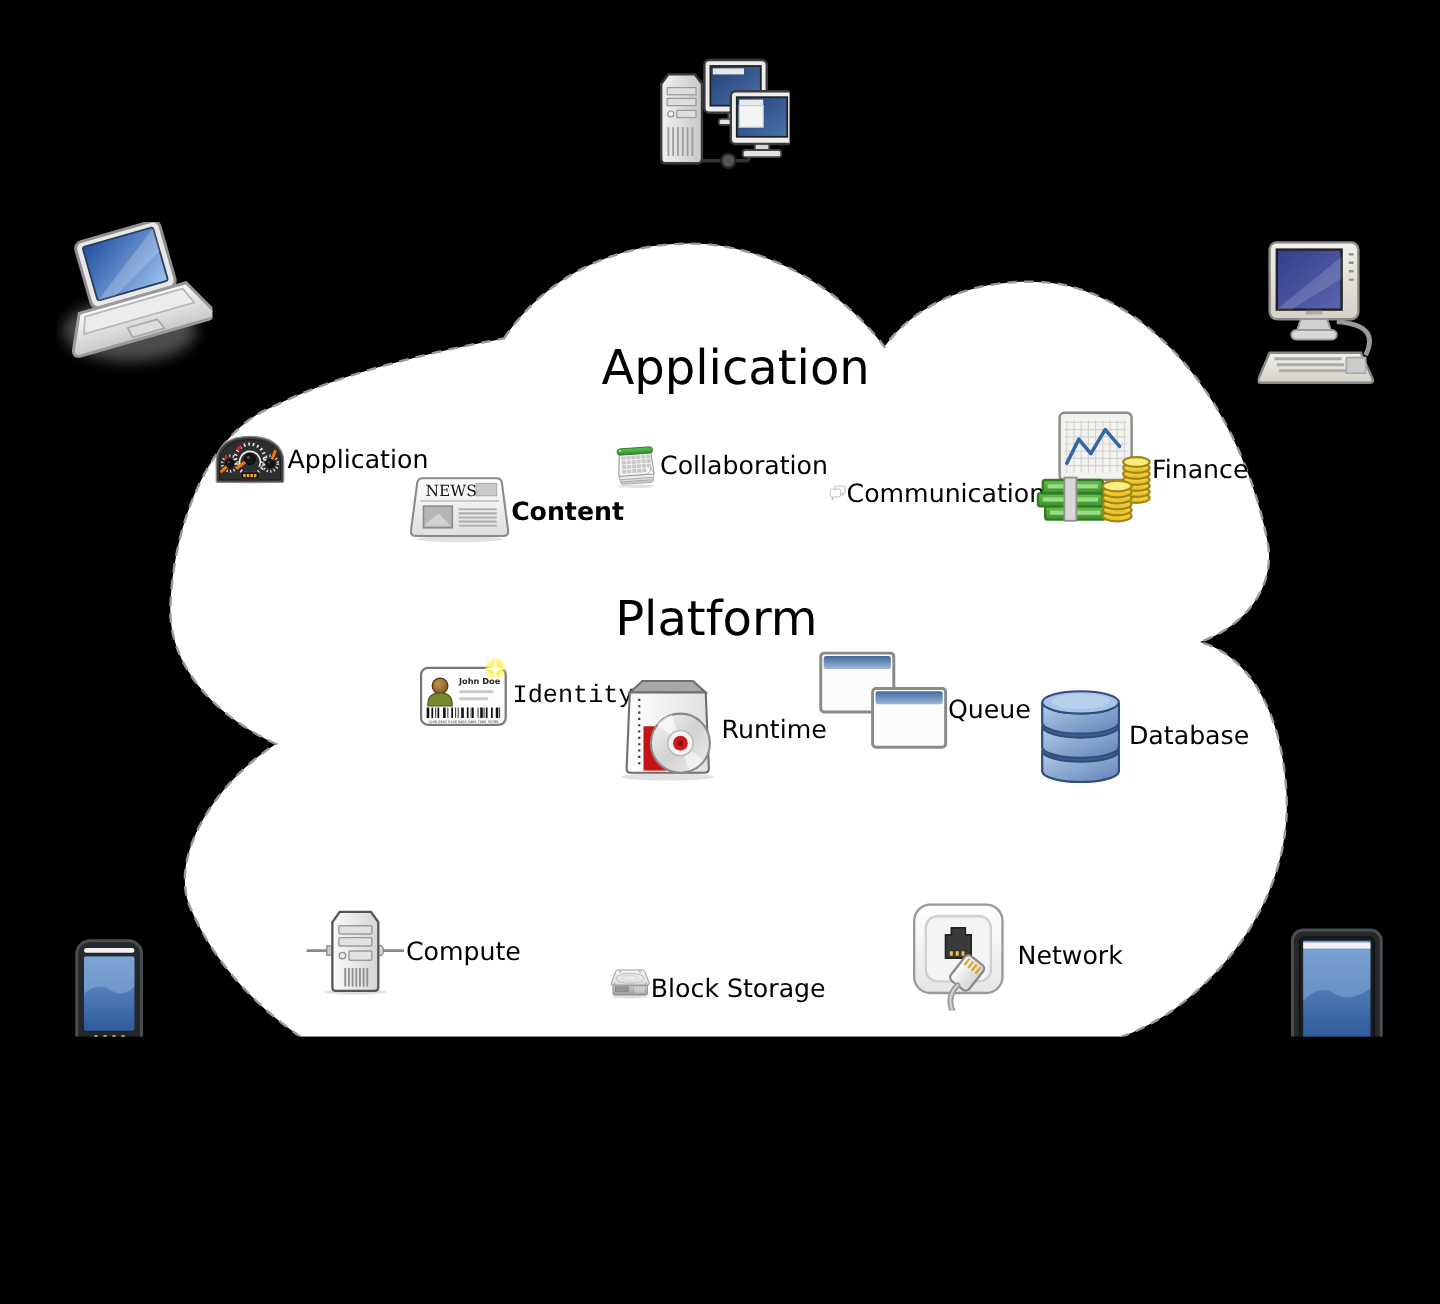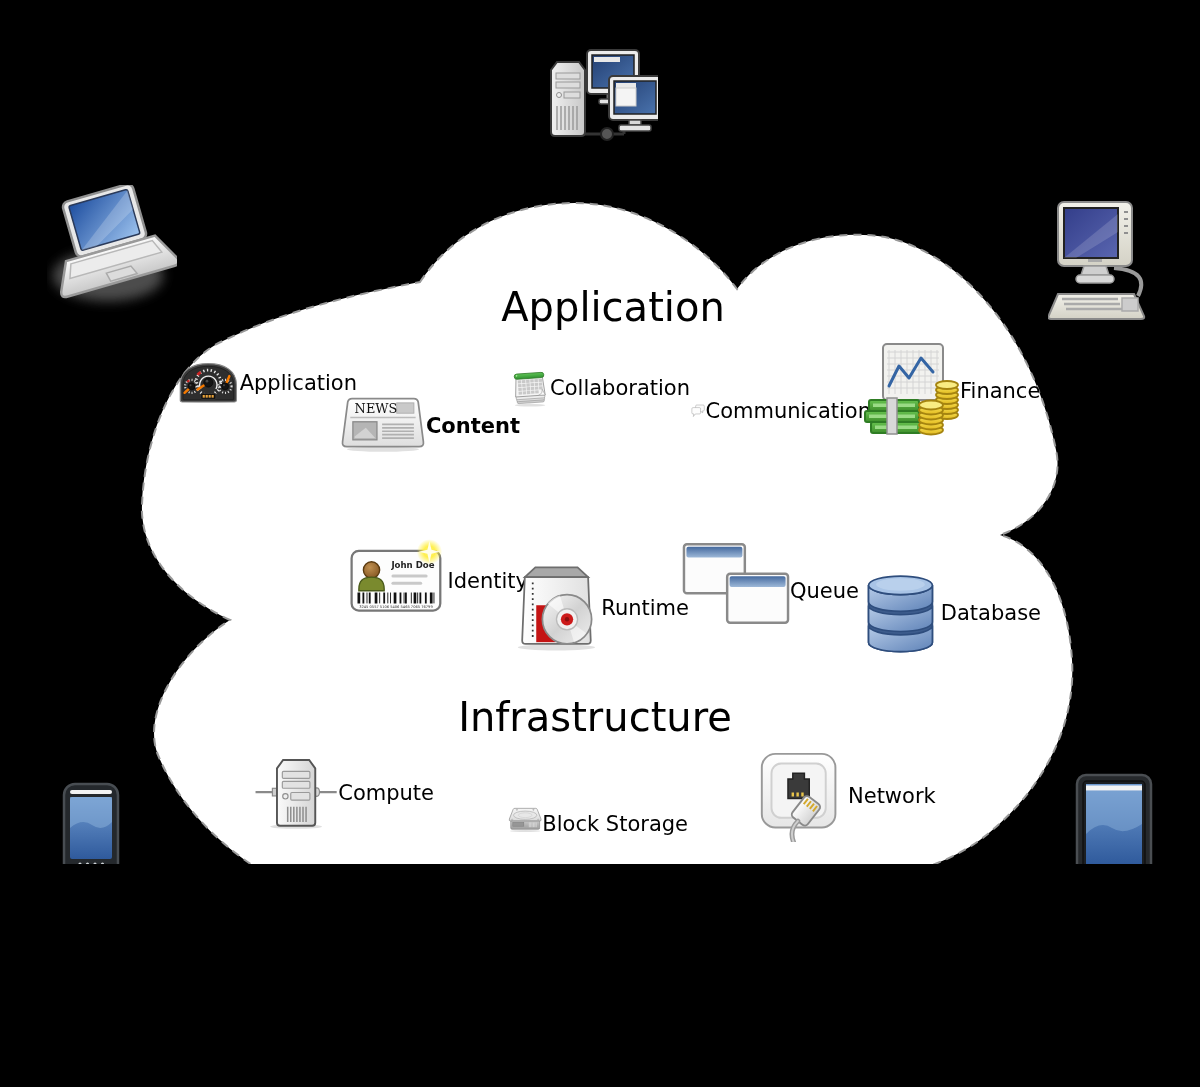--- a/index.html
+++ b/index.html
@@ -22,21 +22,21 @@
              C768,246 828,228 885,237 C958,252 1032,332 1056,450
              C1064,486 1040,521 1000,535 C1040,546 1068,592 1072,660
              C1076,722 1046,790 980,840 C934,873 868,886 820,878
              C799,916 738,946 660,948 C598,950 543,920 508,877
              C479,906 428,920 375,913 C288,901 194,841 158,755
              C141,712 181,651 230,620 C174,594 140,551 142,505
              C145,428 179,359 225,340 C289,308 372,291 420,282 Z" fill="#ffffff" stroke="#999999" stroke-width="2" stroke-dasharray="8 6"></path>
   </svg>
 
   <div class="title" style="left:613px;top:284px;">Application</div>
-  <div class="title" style="left:595px;top:694px;">Infrastructure</div>
+  <div class="title" style="left:597px;top:493px;">Platform</div>
 
   <div class="item" style="left:177px;top:343px;">
     <svg width="116" height="78" viewBox="0 0 116 78">
       <ellipse cx="58" cy="75" rx="46" ry="3" fill="#000" opacity="0.12"></ellipse>
       <path d="M6,73 L6,44 C6,18 28,5 58,5 C88,5 110,18 110,44 L110,73 Q110,76 106,76 L10,76 Q6,76 6,73 Z" fill="#3d3d3d" stroke="#8a8a8a" stroke-width="2"></path>
       <path d="M11,71 L11,44 C11,22 31,10 58,10 C85,10 105,22 105,44 L105,71 Q105,72 103,72 L13,72 Q11,72 11,71 Z" fill="#2e2e2e" stroke="#1c1c1c" stroke-width="1.5"></path>
       <circle cx="58" cy="40" r="23" fill="none" stroke="#e8e8e8" stroke-width="5" stroke-dasharray="2.5 4.5"></circle>
       <path d="M44,52 A16,16 0 1 1 72,52" fill="none" stroke="#f0f0f0" stroke-width="2.5"></path>
       <path d="M38,26 A23,23 0 0 1 44,21" fill="none" stroke="#cc2222" stroke-width="5"></path>
       <circle cx="27" cy="47" r="12" fill="none" stroke="#dcdcdc" stroke-width="4" stroke-dasharray="2 3.5"></circle>
@@ -182,21 +182,21 @@
       <rect x="48" y="46" width="34" height="3.5" rx="1.7" fill="#c9c9c9"></rect>
       <g stroke="#111111">
         <path d="M12,58v12 M31,58v12 M52,58v12 M74,58v12 M92,58v12" stroke-width="3"></path>
         <path d="M17,58v12 M24,58v12 M40,58v12 M58,58v12 M64,58v12 M80,58v12 M86,58v12" stroke-width="2"></path>
         <path d="M21,58v12 M35,58v12 M44,58v12 M47,58v12 M62,58v12 M70,58v12 M77,58v12 M95,58v12" stroke-width="1"></path>
       </g>
       <text x="53" y="75.5" font-size="4" text-anchor="middle" fill="#333333">3245 0557 5106 5406 5465 7065 76799</text>
       <circle cx="90" cy="13" r="14" fill="url(#glowG)"></circle>
       <path d="M90,1 L92.2,10.8 L102,13 L92.2,15.2 L90,25 L87.8,15.2 L78,13 L87.8,10.8 Z" fill="#fffef0" opacity="0.95"></path>
     </svg>
-    <div class="label" style="margin-top:4px;">Identity</div>
+    <div class="label" style="margin-top:4px;font-family:Liberation Mono, monospace;">Identity</div>
   </div>
 
   <div class="item" style="left:509px;top:558px;">
     <svg width="103" height="98" viewBox="0 0 105 100">
       <defs>
         <linearGradient id="boxG" x1="0" y1="0" x2="1" y2="0">
           <stop offset="0" stop-color="#ffffff"></stop>
             <stop offset="1" stop-color="#e0e0e0"></stop>
         </linearGradient>
         <linearGradient id="cdG" x1="0" y1="0" x2="1" y2="1">

